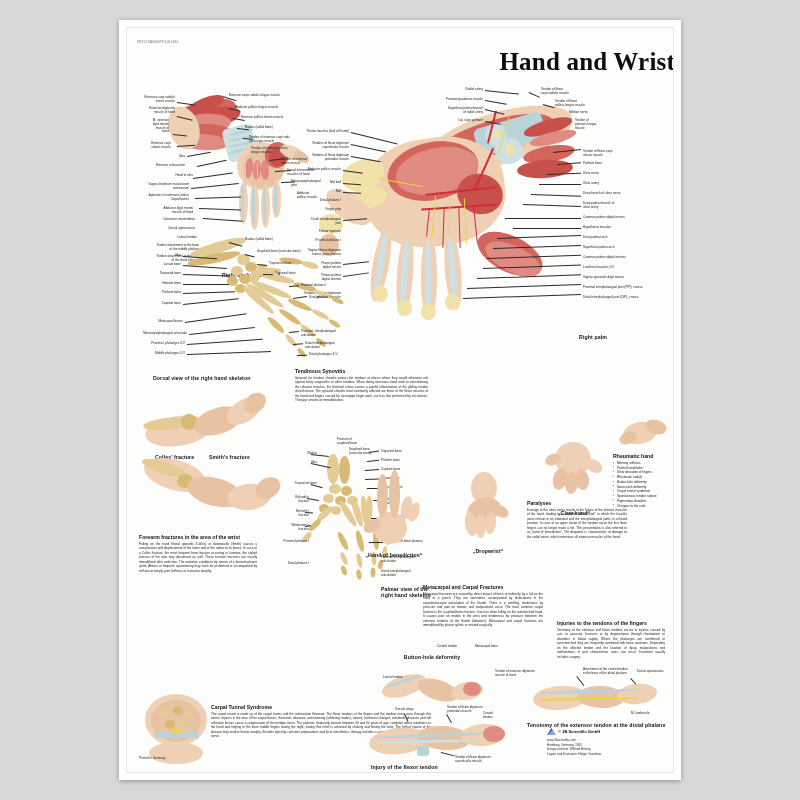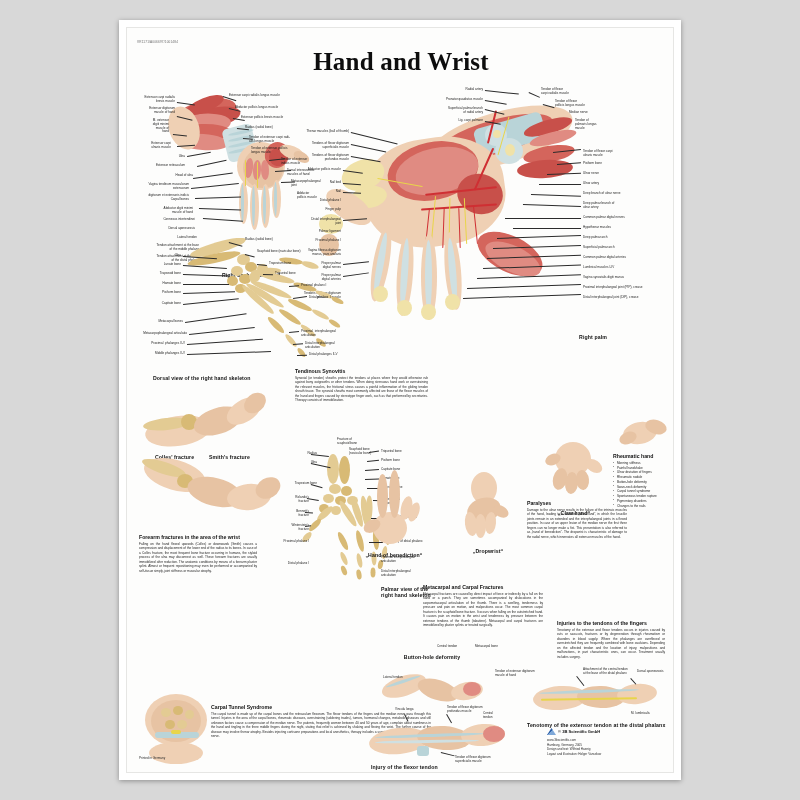--- a/index.html
+++ b/index.html
@@ -28,21 +28,21 @@
   }
 
   
   .code {
     position: absolute; left: 10px; top: 12px;
     font-size: 3.1px; letter-spacing: .18px;
     color: #6a6a6a; white-space: nowrap;
   }
   .title {
     position: absolute; left: 0; top: 20px; width: 548px;
-    text-align: center;
+    text-align: right;
     font-family: "Liberation Serif", serif;
     font-weight: bold; font-size: 25px; color: #0d0d0d;
     letter-spacing: .2px;
   }
   .subtitle {
     position: absolute; left: 0; top: 51px; width: 548px;
     text-align: center;
     font-family: "Liberation Serif", serif;
     font-weight: bold; font-size: 13px; color: #151515;
   }

